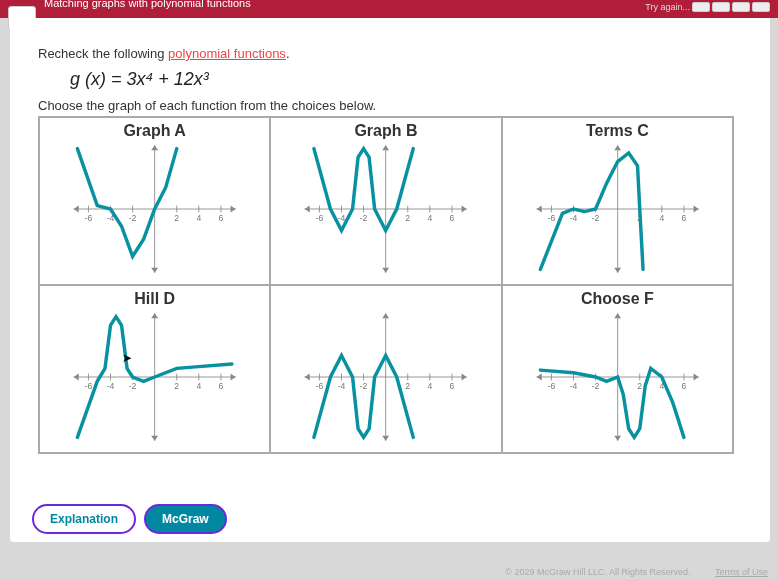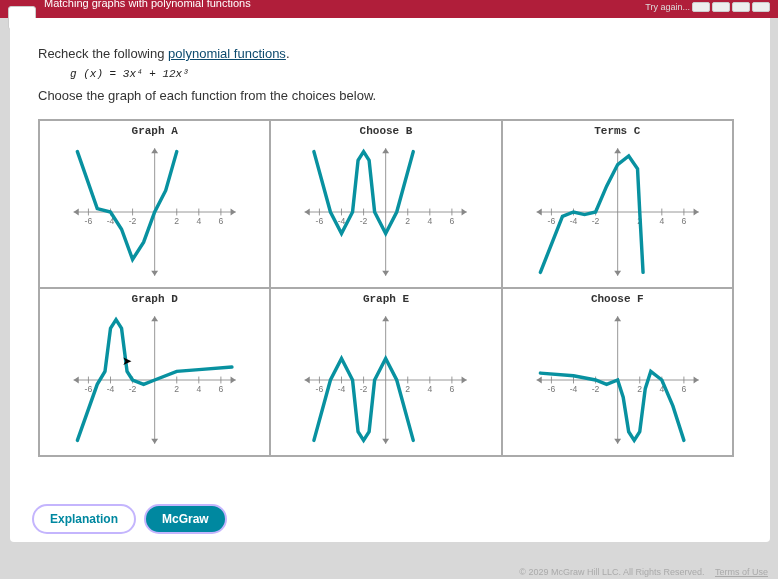--- a/index.html
+++ b/index.html
@@ -3,39 +3,39 @@
 <meta charset="utf-8">
 <style>
   * { box-sizing: border-box; margin: 0; padding: 0; }
   body { font-family: Arial, sans-serif; background: #d8d8d8; width: 778px; height: 579px; overflow: hidden; }
   .topbar { background: #b01e3a; color: #fff; font-size: 11px; padding: 0 8px 12px 44px; height: 18px; display: flex; align-items: center; }
   .topright { position: absolute; right: 8px; top: 2px; font-size: 10px; color: #fff; display: flex; gap: 2px; }
   .tabicon { width: 18px; height: 10px; border: 1px solid #ccc; background: #eee; border-radius: 2px; }
   .toggle { position: absolute; left: 8px; top: 6px; width: 28px; height: 24px; background: #fff; border: 1px solid #ccc; border-radius: 3px; display: flex; align-items: center; justify-content: center; color: #0088a0; font-size: 14px; }
   .content { background: #fff; margin: 0 8px 0 10px; padding: 28px 16px 10px 28px; position: relative; border-radius: 0 0 4px 4px; min-height: 524px; }
   .prompt { font-size: 13px; color: #333; }
-  .link { color: #0c4a6e; text-decoration: underline; }
-  .eqs { padding: 6px 0 6px 32px; font-family: Liberation Mono, monospace; font-size: 11px; font-style: italic; color: #222; line-height: 1.4; }
-  .instruction { font-size: 13px; color: #333; margin-bottom: 16px; }
+  .link { color: #ef4444; text-decoration: underline; }
+  .eqs { padding: 6px 0 6px 32px; font-family: Liberation Sans, sans-serif; font-size: 18px; font-style: italic; color: #222; line-height: 1.4; }
+  .instruction { font-size: 13px; color: #333; margin-bottom: 3px; }
   .graphgrid { display: grid; grid-template-columns: repeat(3, 1fr); width: 696px; border: 1px solid #aaa; }
   .gcell { border: 1px solid #aaa; height: 168px; position: relative; background: #fff; }
-  .gtitle { text-align: center; font-size: 11px; font-weight: bold; color: #333; padding: 4px 0 2px; font-family: Liberation Mono, monospace; }
+  .gtitle { text-align: center; font-size: 16px; font-weight: bold; color: #333; padding: 4px 0 2px; }
   .gbody { position: absolute; top: 22px; left: 6px; right: 6px; bottom: 6px; }
   svg { width: 100%; height: 100%; }
   .axis { stroke: #888; stroke-width: 0.5; }
   .tick { stroke: #888; stroke-width: 0.5; }
   .ticklabel { font-size: 5px; fill: #777; font-family: Arial; }
   .curve { stroke: #0891a0; stroke-width: 2; fill: none; stroke-linecap: round; }
   .arrow { fill: #888; }
   .btnrow { position: absolute; left: 22px; bottom: 8px; display: flex; gap: 8px; }
-  .btn { padding: 6px 16px; border-radius: 16px; font-size: 12px; font-weight: bold; border: 2px solid #c4b5fd; cursor: pointer; }
+  .btn { padding: 6px 16px; border-radius: 16px; font-size: 12px; font-weight: bold; border: 2px solid #6d28d9; cursor: pointer; }
   .btn.outline { background: #fff; color: #0088a0; }
   .btn.fill { background: #0088a0; color: #fff; }
   .footer { position: absolute; right: 10px; bottom: 2px; font-size: 9px; color: #aaa; }
-  .footer a { color: #aaa; margin-left: 8px; }
+  .footer a { color: #aaa; margin-left: 22px; }
   .cursor { position: absolute; font-size: 12px; color: #000; pointer-events: none; }
 </style>
 </head>
 <body>
 
 <div class="topbar">
     <span>Matching graphs with polynomial functions</span>
   </div>
 <div class="topright">
   <span style="font-size:9px;color:#ddd">Try again...</span>
@@ -79,21 +79,21 @@
               <text x="62.8" y="47" class="ticklabel" text-anchor="middle">2</text>
               <line x1="75.6" y1="38" x2="75.6" y2="42" class="tick"></line>
               <text x="75.6" y="47" class="ticklabel" text-anchor="middle">4</text>
               <line x1="88.4" y1="38" x2="88.4" y2="42" class="tick"></line>
               <text x="88.4" y="47" class="ticklabel" text-anchor="middle">6</text>
             </g>
             <path d="M 5.199999999999996 5 L 16.72 38 L 24.4 40 L 30.799999999999997 50 L 37.2 67.5 L 43.6 57.5 L 50 40 L 56.4 27.5 L 62.8 5" class="curve"></path>
           </svg></div>
     </div>
     <div class="gcell">
-      <div class="gtitle">Choose B</div>
+      <div class="gtitle">Graph B</div>
       <div class="gbody"><svg viewBox="0 0 100 80">
             <g>
               <line x1="3" y1="40" x2="97" y2="40" class="axis"></line>
               <line x1="50" y1="3" x2="50" y2="77" class="axis"></line>
               <polygon points="97,40 94,38 94,42" class="arrow"></polygon>
               <polygon points="3,40 6,38 6,42" class="arrow"></polygon>
               <polygon points="50,3 48,6 52,6" class="arrow"></polygon>
               <polygon points="50,77 48,74 52,74" class="arrow"></polygon>
               <line x1="11.599999999999994" y1="38" x2="11.599999999999994" y2="42" class="tick"></line>
               <text x="11.599999999999994" y="47" class="ticklabel" text-anchor="middle">-6</text>
@@ -131,21 +131,21 @@
               <text x="62.8" y="47" class="ticklabel" text-anchor="middle">2</text>
               <line x1="75.6" y1="38" x2="75.6" y2="42" class="tick"></line>
               <text x="75.6" y="47" class="ticklabel" text-anchor="middle">4</text>
               <line x1="88.4" y1="38" x2="88.4" y2="42" class="tick"></line>
               <text x="88.4" y="47" class="ticklabel" text-anchor="middle">6</text>
             </g>
             <path d="M 5.199999999999996 75 L 18 42.5 L 24.4 40 L 30.799999999999997 41.5 L 37.2 40 L 43.6 25 L 50 12.5 L 56.4 7.5 L 61.52 15 L 62.8 40 L 64.72 75" class="curve"></path>
           </svg></div>
     </div>
     <div class="gcell">
-      <div class="gtitle">Graph D</div>
+      <div class="gtitle">Hill D</div>
       <div class="gbody"><svg viewBox="0 0 100 80">
             <g>
               <line x1="3" y1="40" x2="97" y2="40" class="axis"></line>
               <line x1="50" y1="3" x2="50" y2="77" class="axis"></line>
               <polygon points="97,40 94,38 94,42" class="arrow"></polygon>
               <polygon points="3,40 6,38 6,42" class="arrow"></polygon>
               <polygon points="50,3 48,6 52,6" class="arrow"></polygon>
               <polygon points="50,77 48,74 52,74" class="arrow"></polygon>
               <line x1="11.599999999999994" y1="38" x2="11.599999999999994" y2="42" class="tick"></line>
               <text x="11.599999999999994" y="47" class="ticklabel" text-anchor="middle">-6</text>
@@ -158,21 +158,20 @@
               <line x1="75.6" y1="38" x2="75.6" y2="42" class="tick"></line>
               <text x="75.6" y="47" class="ticklabel" text-anchor="middle">4</text>
               <line x1="88.4" y1="38" x2="88.4" y2="42" class="tick"></line>
               <text x="88.4" y="47" class="ticklabel" text-anchor="middle">6</text>
             </g>
             <path d="M 5.199999999999996 75 L 16.72 42.5 L 21.2 35 L 24.4 10 L 27.599999999999998 5 L 30.799999999999997 10 L 34 35 L 37.2 40 L 43.6 42.5 L 50 40 L 62.8 35 L 75.6 34 L 94.80000000000001 32.5" class="curve"></path>
           </svg></div>
       <span class="cursor" style="left:82px;top:65px">➤</span>
     </div>
     <div class="gcell">
-      <div class="gtitle">Graph E</div>
       <div class="gbody"><svg viewBox="0 0 100 80">
             <g>
               <line x1="3" y1="40" x2="97" y2="40" class="axis"></line>
               <line x1="50" y1="3" x2="50" y2="77" class="axis"></line>
               <polygon points="97,40 94,38 94,42" class="arrow"></polygon>
               <polygon points="3,40 6,38 6,42" class="arrow"></polygon>
               <polygon points="50,3 48,6 52,6" class="arrow"></polygon>
               <polygon points="50,77 48,74 52,74" class="arrow"></polygon>
               <line x1="11.599999999999994" y1="38" x2="11.599999999999994" y2="42" class="tick"></line>
               <text x="11.599999999999994" y="47" class="ticklabel" text-anchor="middle">-6</text>

